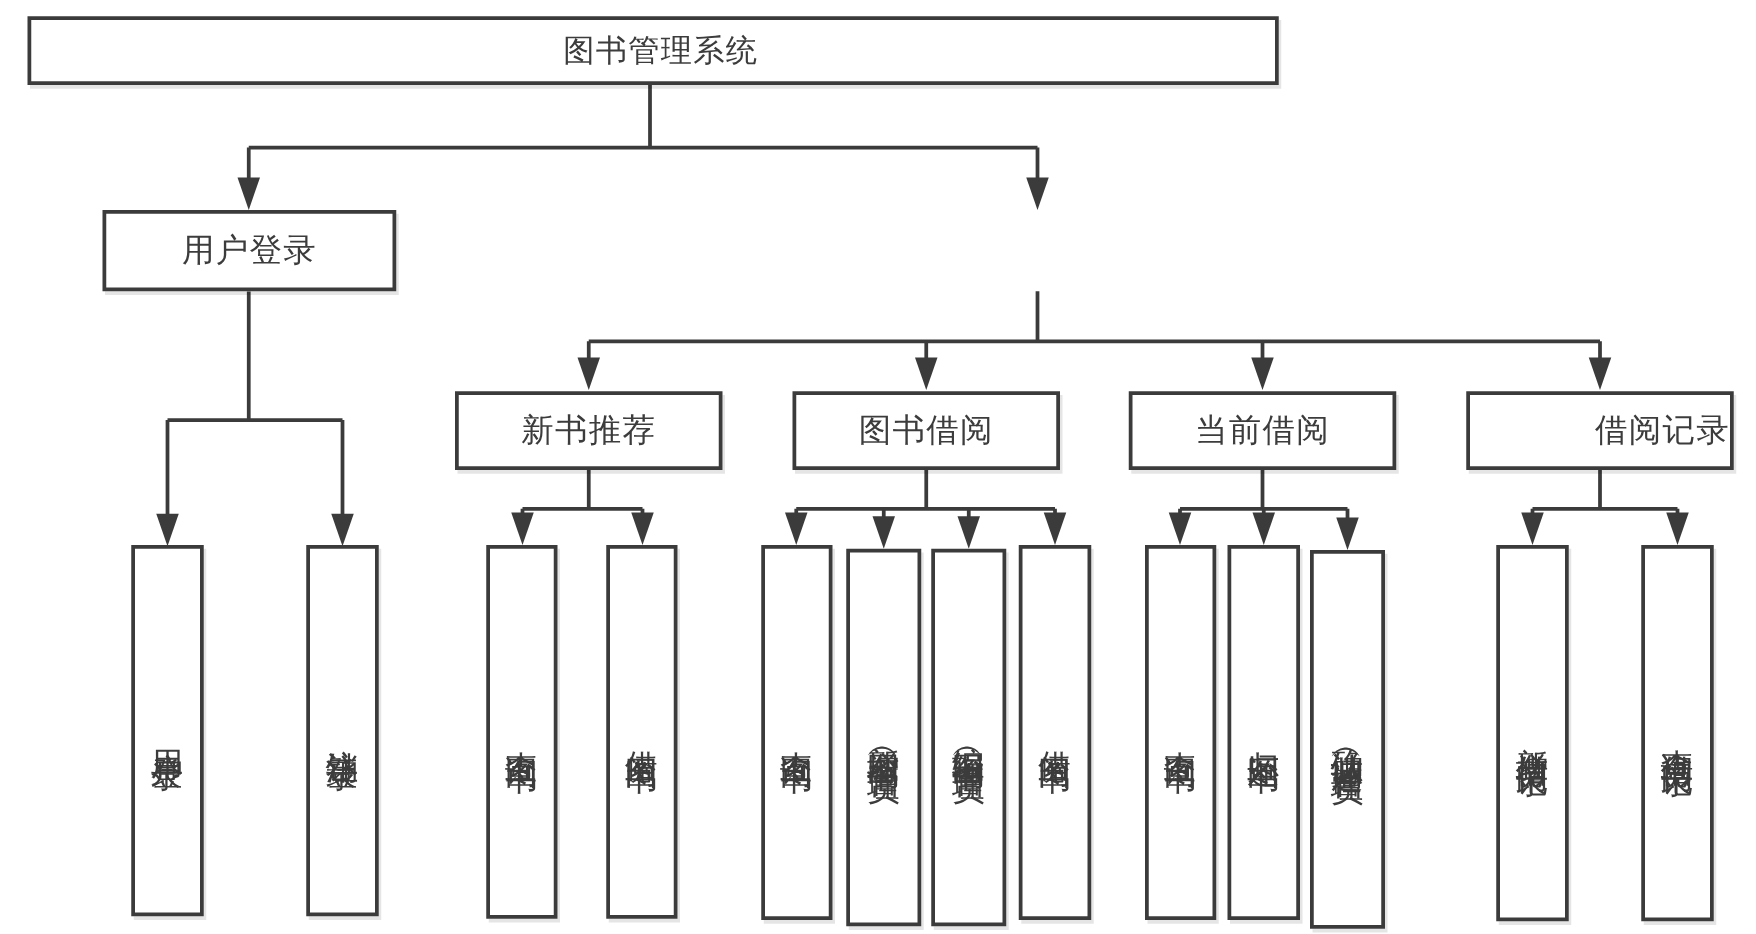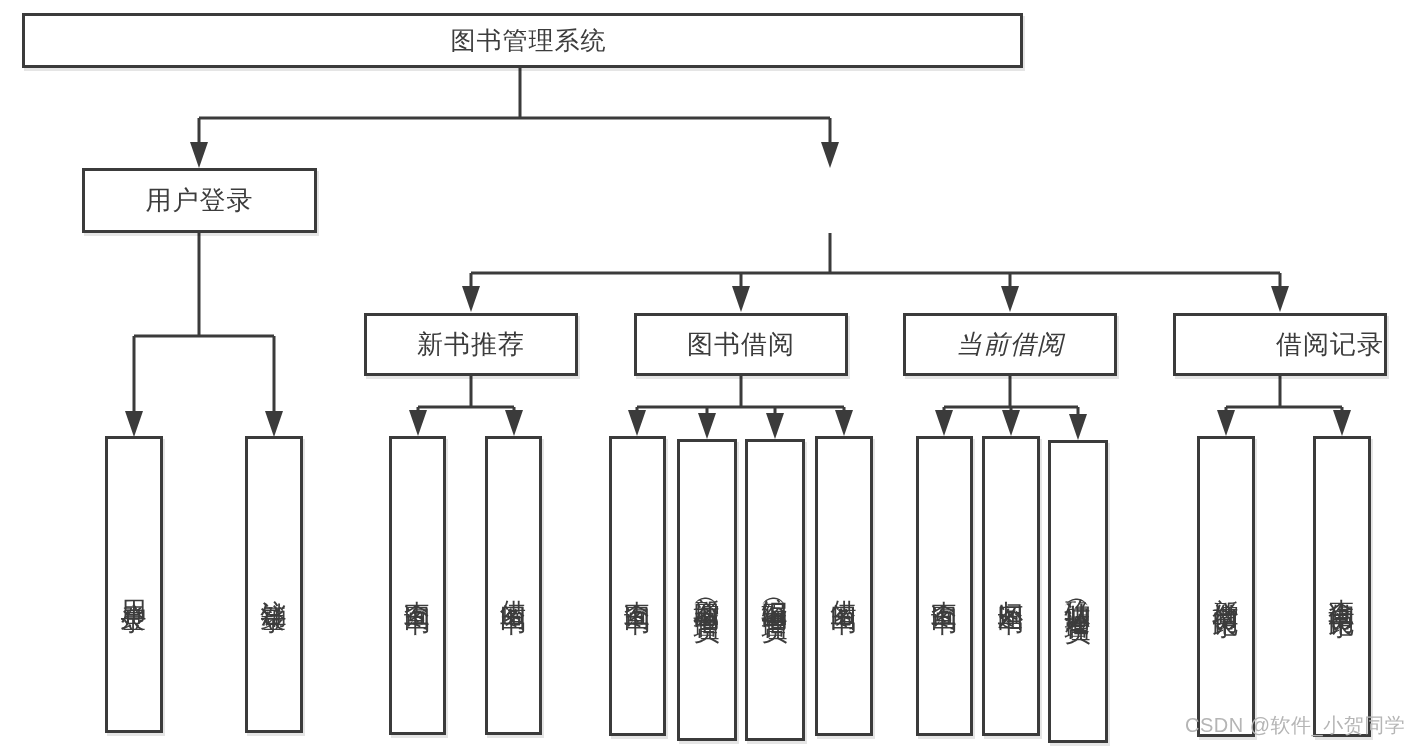--- a/index.html
+++ b/index.html
@@ -111,21 +111,21 @@
   <div class="hbox" style="left:82px;top:168px;width:235px;height:65px;">
     <span>用户登录</span>
   </div>
 
   <div class="hbox" style="left:364px;top:313px;width:214px;height:63px;align-items:center;">
     <span>新书推荐</span>
   </div>
   <div class="hbox" style="left:634px;top:313px;width:214px;height:63px;font-family:Liberation Mono, monospace;">
     <span>图书借阅</span>
   </div>
-  <div class="hbox" style="left:903px;top:313px;width:214px;height:63px;font-style:italic;">
+  <div class="hbox" style="left:903px;top:313px;width:214px;height:63px;">
     <span>当前借阅</span>
   </div>
   <div class="hbox" style="left:1173px;top:313px;width:214px;height:63px;justify-content:flex-end;">
     <span>借阅记录</span>
   </div>
 
   <div class="vbox" style="left:105px;top:436px;width:58px;height:297px;">
     <span>用户登录</span>
   </div>
   <div class="vbox" style="left:245px;top:436px;width:58px;height:297px;">
@@ -162,15 +162,14 @@
     <span>确认归还（管理员）</span>
   </div>
 
   <div class="vbox" style="left:1197px;top:436px;width:58px;height:301px;">
     <span>新增借阅记录</span>
   </div>
   <div class="vbox" style="left:1313px;top:436px;width:58px;height:301px;">
     <span>查询借阅记录</span>
   </div>
 
-  <div id="watermark">CSDN @软件_小贺同学</div>
 
 </div>
 
 </body></html>

